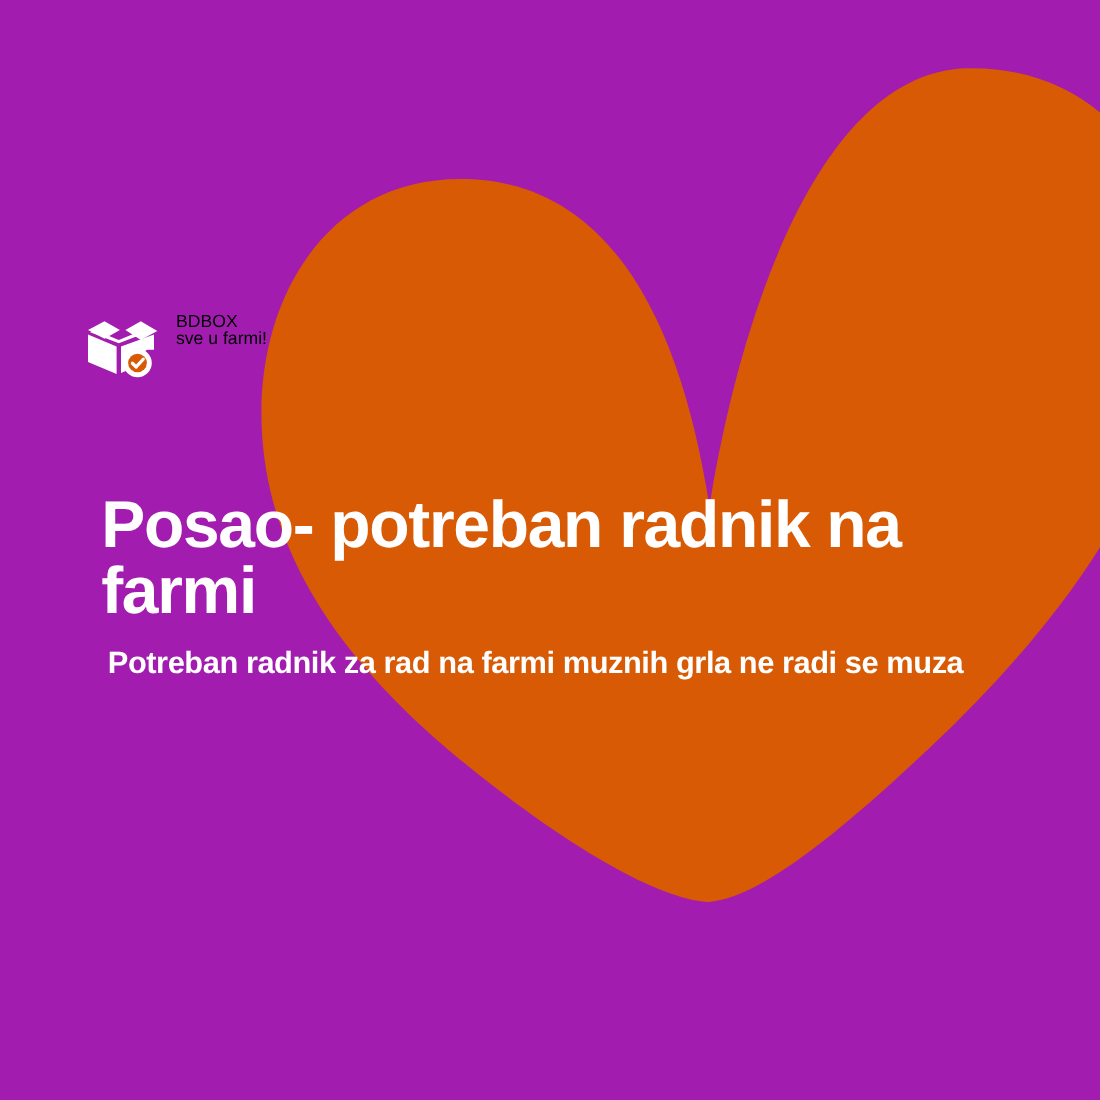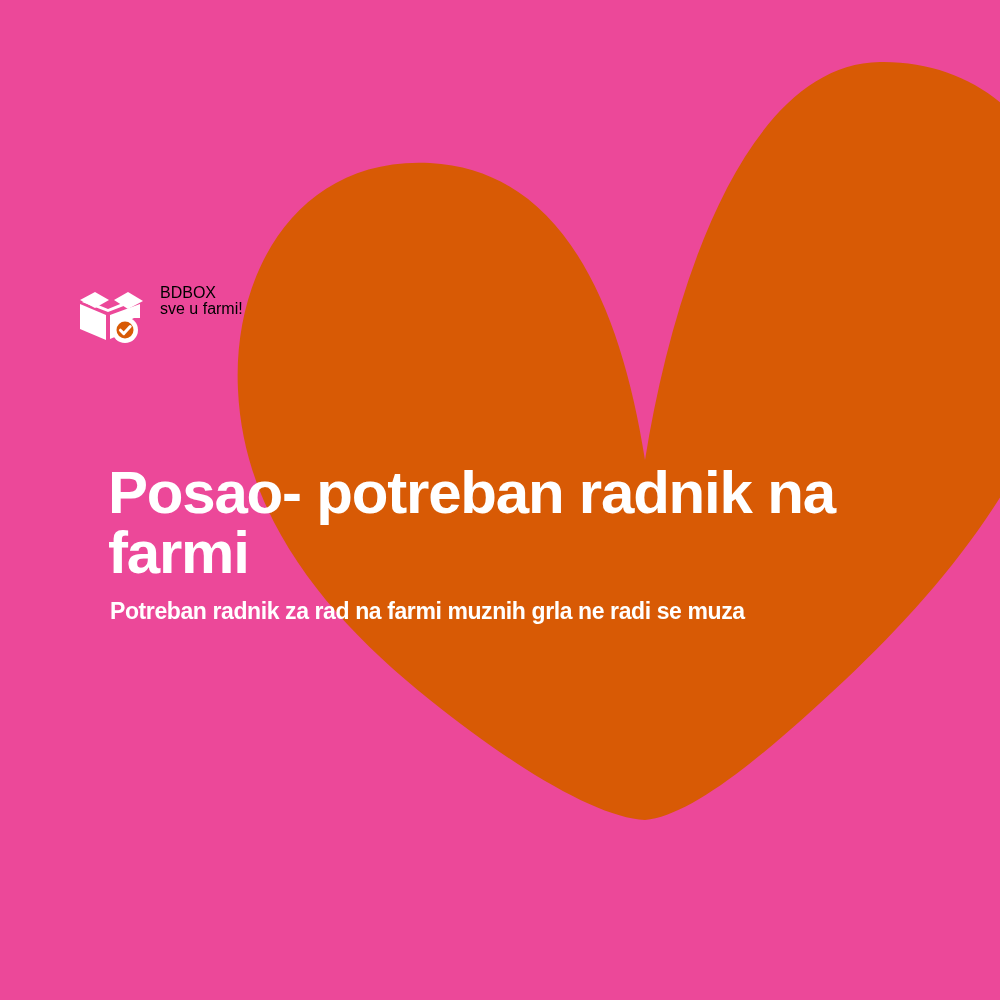--- a/index.html
+++ b/index.html
@@ -5,21 +5,21 @@
   html, body {
     margin: 0;
     padding: 0;
     background: #ffffff;
   }
   #poster {
     position: relative;
     width: 1000px;
     height: 1000px;
     overflow: hidden;
-    background: #ec4899;
+    background: #a21caf;
     font-family: "Liberation Sans", sans-serif;
   }
   #heart-layer {
     position: absolute;
     inset: 0;
     width: 1000px;
     height: 1000px;
     pointer-events: none;
   }
   
@@ -46,33 +46,33 @@
   #headline {
     position: absolute;
     left: 92px;
     top: 447px;
     width: 790px;
     color: #ffffff;
     font-size: 60px;
     font-weight: 700;
     line-height: 1.0;
     letter-spacing: -1.2px;
-    margin: 16px;
+    margin: 0;
   }
   #subtitle {
     position: absolute;
     left: 94px;
     top: 582px;
     width: 860px;
     color: #ffffff;
-    font-size: 23px;
+    font-size: 28px;
     font-weight: 700;
     line-height: 1.2;
     letter-spacing: -0.4px;
-    margin: 16px;
+    margin: 4px;
   }
 </style>
 </head>
 <body>
 
 <div id="poster">
 
   <svg id="heart-layer" viewBox="0 0 1000 1000" preserveAspectRatio="none" aria-hidden="true">
     <path d="M 645 460
              C 620 300 560 170 430 163

